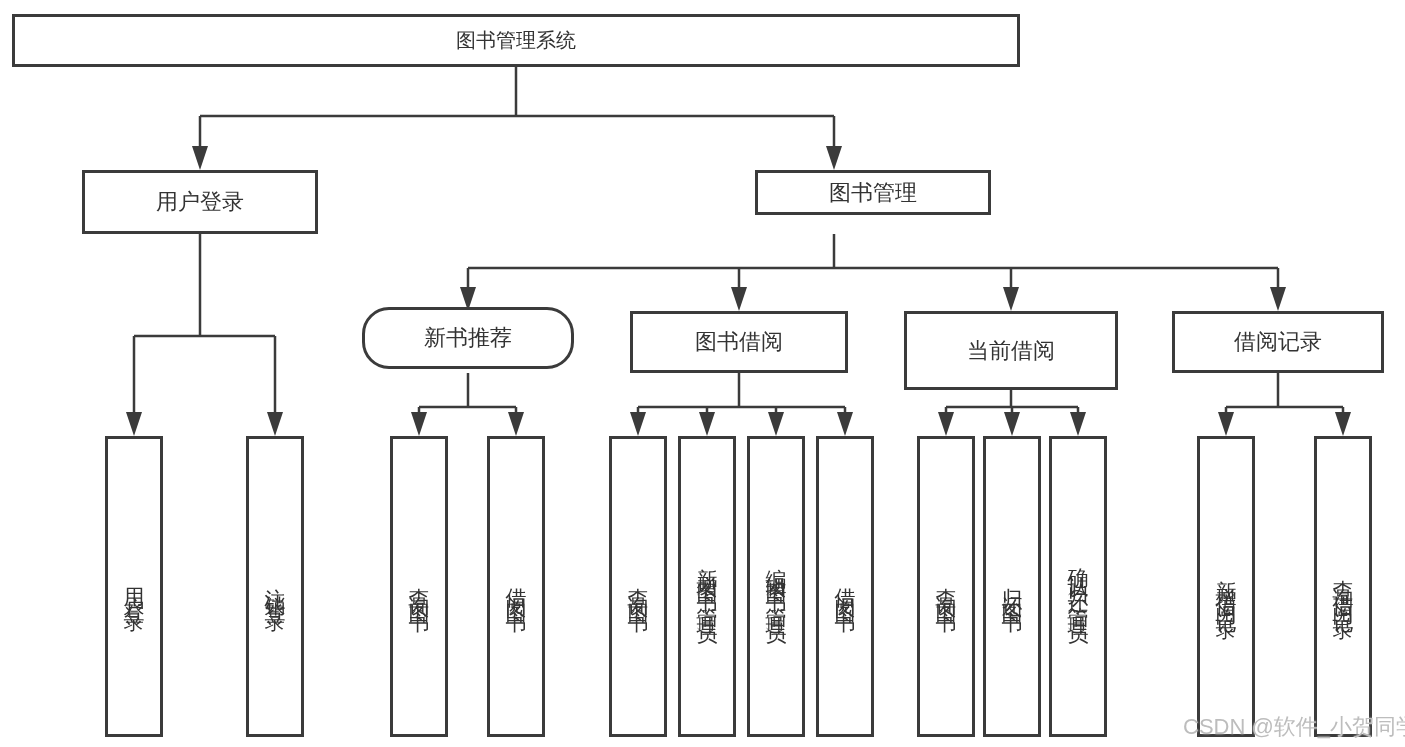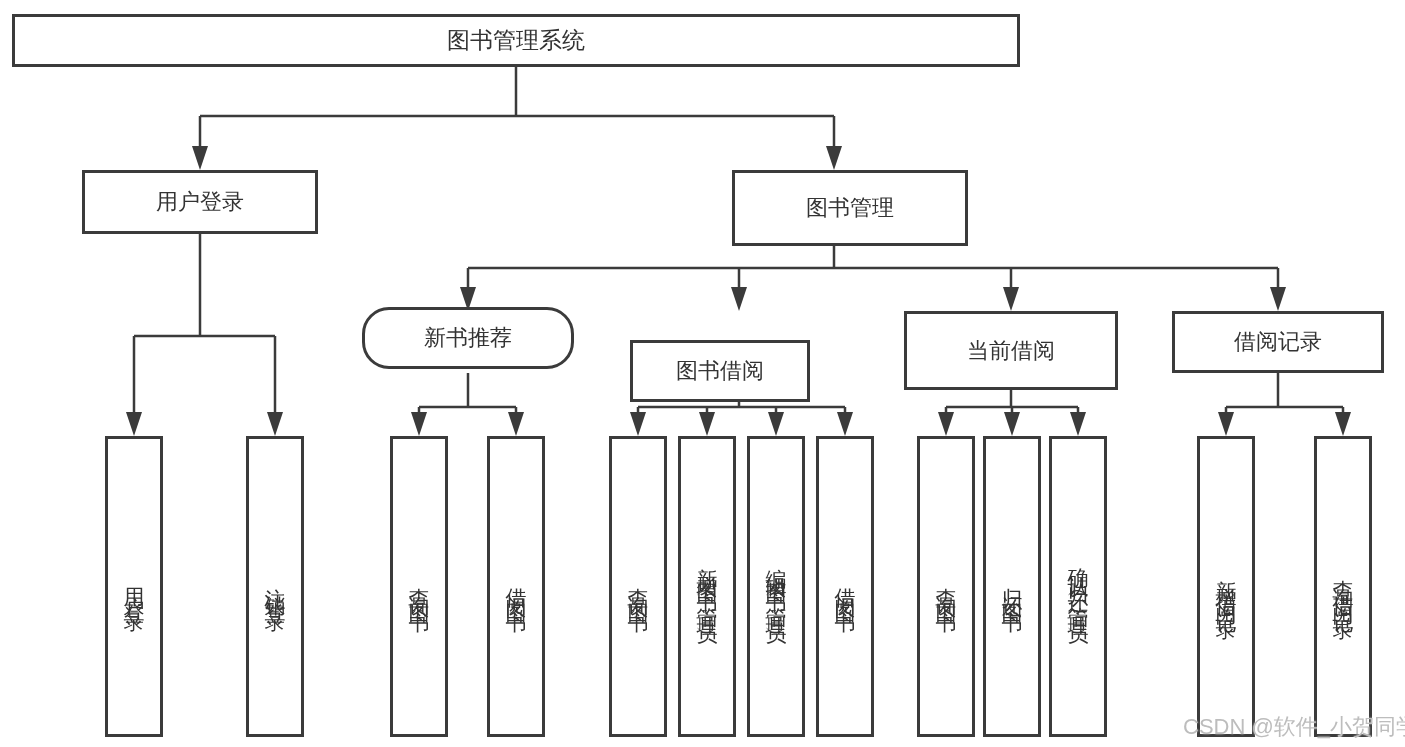--- a/index.html
+++ b/index.html
@@ -20,21 +20,21 @@
   .node {
     position: absolute;
     box-sizing: border-box;
     border: 3px solid #3b3b3b;
     background: #ffffff;
     display: flex;
     align-items: center;
     justify-content: center;
     color: #333333;
   }
-  .node.root  { font-size: 23px; }
+  .node.root  { font-size: 20px; }
   .node.hnode { font-size: 22px; }
   .leaf {
     position: absolute;
     box-sizing: border-box;
     top: 436px;
     width: 58px;
     height: 301px;
     border: 3px solid #3b3b3b;
     background: #ffffff;
     display: flex;
@@ -143,28 +143,28 @@
     </g>
   </svg>
 
   <div class="node root" style="left:12px; top:14px; width:1008px; height:53px;">
     <span>图书管理系统</span>
   </div>
 
   <div class="node hnode" style="left:82px; top:170px; width:236px; height:64px;">
     <span>用户登录</span>
   </div>
-  <div class="node hnode" style="left:732px; top:170px; width:236px; height:76px;">
+  <div class="node hnode" style="left:755px; top:170px; width:236px; height:45px;">
     <span>图书管理</span>
   </div>
 
   <div class="node hnode" style="left:362px; top:307px; width:212px; height:62px;border-radius:27px;">
     <span>新书推荐</span>
   </div>
-  <div class="node hnode" style="left:630px; top:311px; width:180px; height:62px;margin-top:29px;">
+  <div class="node hnode" style="left:630px; top:311px; width:218px; height:62px;">
     <span>图书借阅</span>
   </div>
   <div class="node hnode" style="left:904px; top:311px; width:214px; height:79px;">
     <span>当前借阅</span>
   </div>
   <div class="node hnode" style="left:1172px; top:311px; width:212px; height:62px;">
     <span>借阅记录</span>
   </div>
 
   <div class="leaf" style="left:105px;">

